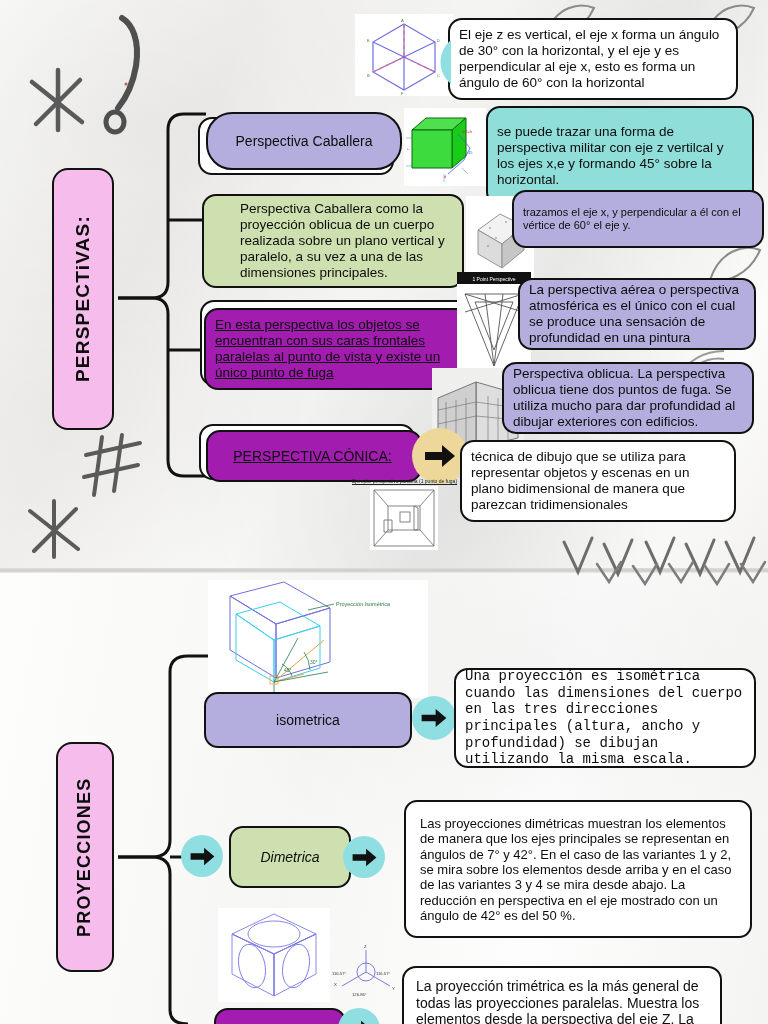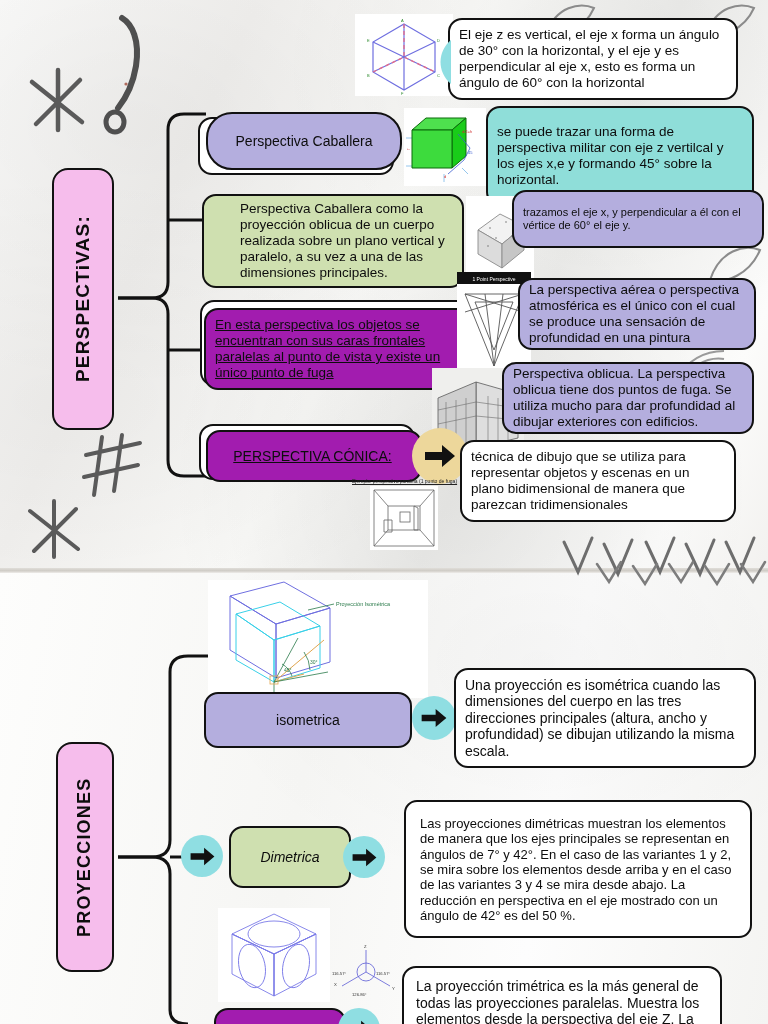--- a/index.html
+++ b/index.html
@@ -333,21 +333,21 @@
   <div class="node purple" style="left:204px;top:692px;width:208px;height:56px;font-size:14px;">
     <span>isometrica</span>
   </div>
 
   <div class="arrow-badge cy" style="left:412px;top:696px;width:44px;height:44px;">
     <svg class="arrow-glyph" width="28" height="22" viewBox="0 0 34 26">
       <path d="M2 9 H19 V2 L32 13 L19 24 V17 H2 Z" fill="#111"></path>
     </svg>
   </div>
 
-  <div class="node white" style="left:454px;top:668px;width:302px;height:100px;font-size:14px;">
+  <div class="node white" style="left:454px;top:668px;width:302px;height:100px;font-size:14px;font-family:Liberation Mono, monospace;">
     <span>Una proyección es isométrica cuando las dimensiones del cuerpo en las tres direcciones principales (altura, ancho y profundidad) se dibujan utilizando la misma escala.</span>
   </div>
 
   <div class="arrow-badge cy" style="left:181px;top:835px;width:42px;height:42px;">
     <svg class="arrow-glyph" width="27" height="21" viewBox="0 0 34 26">
       <path d="M2 9 H19 V2 L32 13 L19 24 V17 H2 Z" fill="#111"></path>
     </svg>
   </div>
 
   <div class="node green" style="left:229px;top:826px;width:122px;height:62px;font-size:14px;font-style:italic;">

